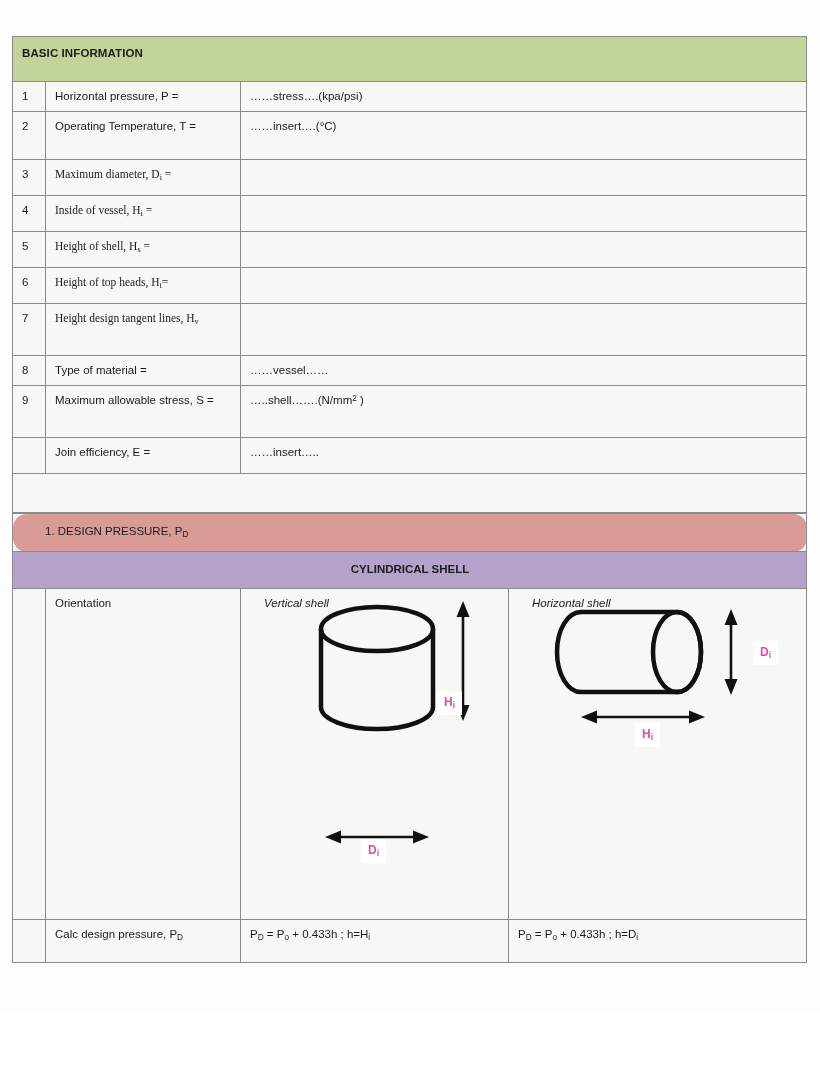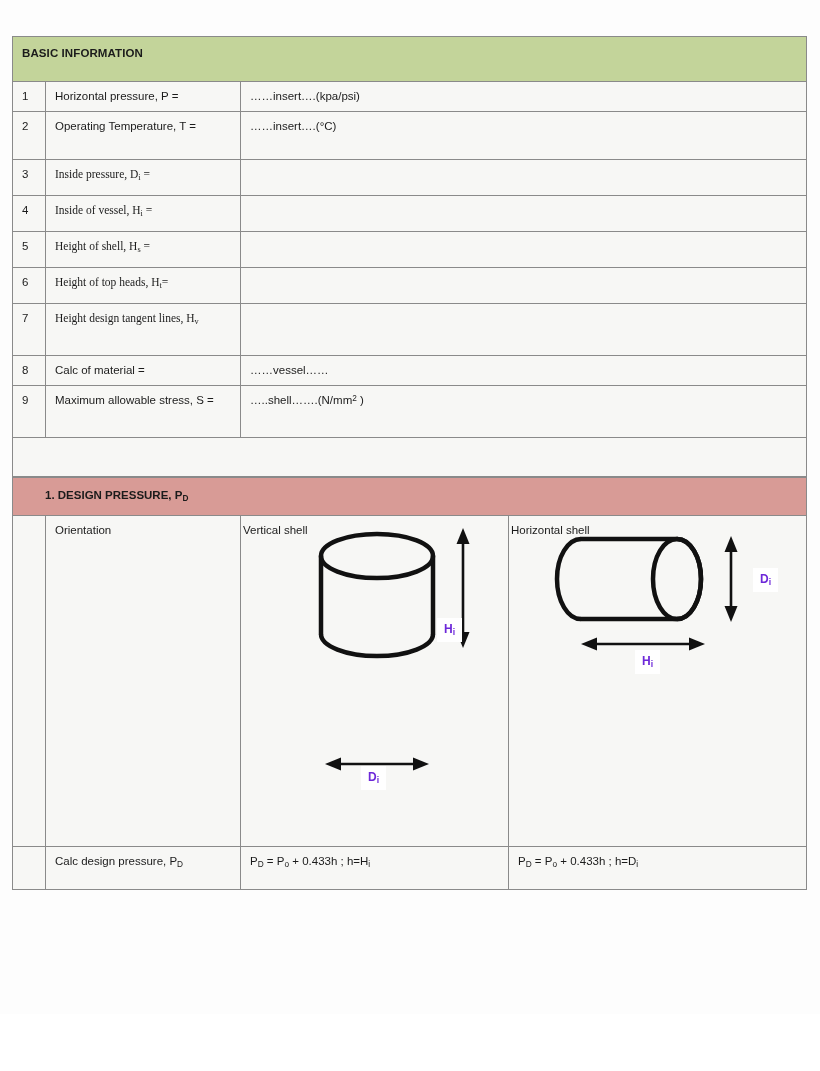--- a/index.html
+++ b/index.html
@@ -61,25 +61,26 @@
     background: #c3d49a !important;
     font-weight: bold;
     font-size: 12px;
     letter-spacing: 0.1px;
     height: 28px;
     padding-top: 8px !important;
     padding-bottom: 8px !important;
   }
   .bar-design {
     background: #d89b96 !important;
-    font-weight: bold;
+    font-weight: normal;
     font-size: 11.5px;
     padding-top: 9px !important;
     padding-bottom: 10px !important;
     padding-left: 32px !important;
+    border-radius: 14px;
   }
   .bar-cyl {
     background: #b4a2cb !important;
     font-weight: bold;
     font-size: 11.5px;
     text-align: center;
     padding-top: 9px !important;
     padding-bottom: 10px !important;
   }
   .spacer-row td { height: 26px; }
@@ -101,31 +102,32 @@
   .r1 { height: 30px; }
   .r2 { height: 48px; }
   .r3 { height: 36px; }
   .r7 { height: 52px; }
   .r9 { height: 52px; }
 
   
   .diagcell { padding: 0 !important; position: relative; height: 330px; }
   .diagcell .cap {
     position: absolute;
-    left: 2px; top: 6px;
+    left: 23px; top: 6px;
     font-size: 11.5px;
     color: #1b1b1b;
+    font-style: italic;
   }
   .diagcell svg { position: absolute; left: 0; top: 0; }
   .dimlabel {
     position: absolute;
     background: #ffffff;
     font-size: 12px;
     font-weight: bold;
-    color: #6d28d9;
+    color: #ec4899;
     padding: 5px 7px;
     line-height: 1;
   }
 
   .formula { font-size: 11.5px; margin-left: 6px; }
   .lastrow td { height: 30px; vertical-align: middle; }
 </style>
 </head>
 <body>
 
@@ -139,32 +141,32 @@
           <col class="c-val">
       </colgroup>
       <tbody>
         <tr>
           <td class="bar-basic" colspan="3">BASIC INFORMATION</td>
         </tr>
 
         <tr class="r1">
           <td class="num">1</td>
           <td>Horizontal pressure, P =</td>
-          <td>……insert….(kpa/psi)</td>
+          <td>……stress….(kpa/psi)</td>
         </tr>
 
         <tr class="r2">
           <td class="num">2</td>
           <td>Operating Temperature, T =</td>
           <td>……insert….(°C)</td>
         </tr>
 
         <tr class="r3">
           <td class="num">3</td>
-          <td class="serif"><span>Inside pressure, D</span><sub>i</sub><span> =</span></td>
+          <td class="serif"><span>Maximum diameter, D</span><sub>i</sub><span> =</span></td>
           <td></td>
         </tr>
 
         <tr class="r3">
           <td class="num">4</td>
           <td class="serif"><span>Inside of vessel, H</span><sub>i</sub><span> =</span></td>
           <td></td>
         </tr>
 
         <tr class="r3">
@@ -180,49 +182,57 @@
         </tr>
 
         <tr class="r7">
           <td class="num">7</td>
           <td class="serif"><span>Height design tangent lines, H</span><sub>v</sub></td>
           <td></td>
         </tr>
 
         <tr class="r1">
           <td class="num">8</td>
-          <td>Calc of material =</td>
+          <td>Type of material =</td>
           <td>……vessel……</td>
         </tr>
 
         <tr class="r9">
           <td class="num">9</td>
           <td>Maximum allowable stress, S =</td>
           <td><span>…..shell…….(N/mm</span><sup>2</sup><span> )</span></td>
         </tr>
 
+        <tr class="r3">
+          <td class="num"></td>
+          <td>Join efficiency, E =</td>
+          <td>……insert…..</td>
+        </tr>
 
         <tr class="spacer-row">
           <td colspan="3"></td>
         </tr>
       </tbody>
     </table>
 
     <table class="grid">
       <colgroup>
         <col class="d-num">
           <col class="d-lab">
           <col class="d-vert">
           <col class="d-horz">
       </colgroup>
       <tbody>
         <tr>
           <td class="bar-design" colspan="4"><span>1.    DESIGN PRESSURE, P</span><sub>D</sub></td>
         </tr>
 
+        <tr>
+          <td class="bar-cyl" colspan="4">CYLINDRICAL SHELL</td>
+        </tr>
 
         <tr>
           <td></td>
           <td>Orientation</td>
 
           <td class="diagcell">
             <span class="cap">Vertical shell</span>
             <svg width="268" height="330" viewBox="0 0 268 330">
 
               <line x1="80" y1="40" x2="80" y2="118" stroke="#111" stroke-width="4.5" stroke-linecap="round"></line>

